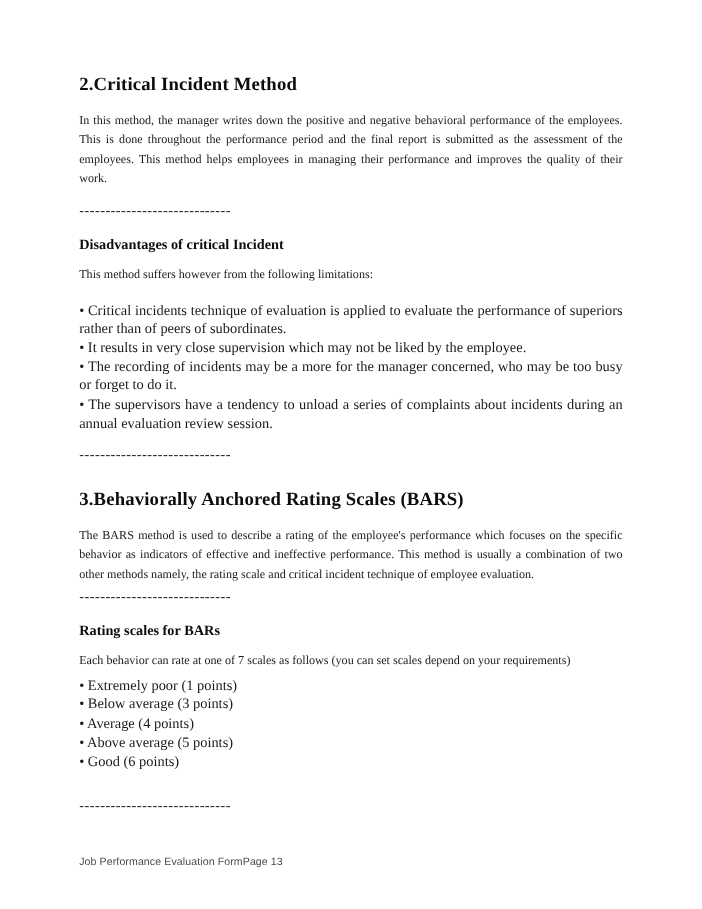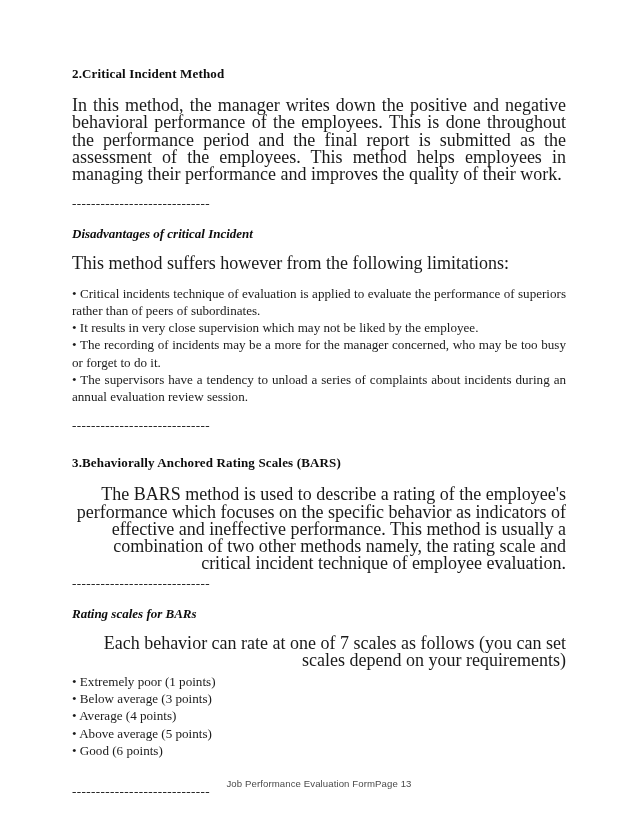--- a/index.html
+++ b/index.html
@@ -26,51 +26,49 @@
 
   .content {
     position: absolute;
     left: 72px;
     top: 66px;
     width: 494px;
   }
 
   
   .h-num {
-    font-size: 13px;
+    font-size: 17px;
     font-weight: bold;
     line-height: 1.25;
     letter-spacing: 0.15px;
     margin: 0 0 15px 0;
     color: #0d0d0d;
   }
   .h-sub {
     font-size: 13px;
     font-weight: bold;
-    font-style: italic;
     line-height: 1.25;
     margin: 0 0 12px 0;
     color: #0d0d0d;
   }
 
   
   .para {
-    font-size: 18px;
+    font-size: 11px;
     line-height: 17.2px;
     text-align: justify;
     text-justify: inter-word;
     margin: 0 0 13px 0;
     color: #1a1a1a;
   }
   .para.plain {
     text-align: left;
   }
   .para.tight {
     margin-bottom: 4px;
-    text-align: right;
   }
 
   
   .blist {
     margin: 0 0 13px 0;
     padding: 0;
     list-style: none;
   }
   .blist li {
     font-size: 13.1px;
@@ -101,21 +99,21 @@
   .sep.big-gap { margin-bottom: 24px; }
   .gap-md { height: 12px; }
 
   
   .footer {
     position: absolute;
     left: 72px;
     top: 778px;
     width: 494px;
     display: flex;
-    justify-content: center;
+    justify-content: flex-start;
     align-items: baseline;
     font-family: "Liberation Sans", "DejaVu Sans", sans-serif;
     font-size: 9.6px;
     color: #4a4a4a;
     letter-spacing: 0.1px;
   }
 </style>
 </head>
 <body>
 

